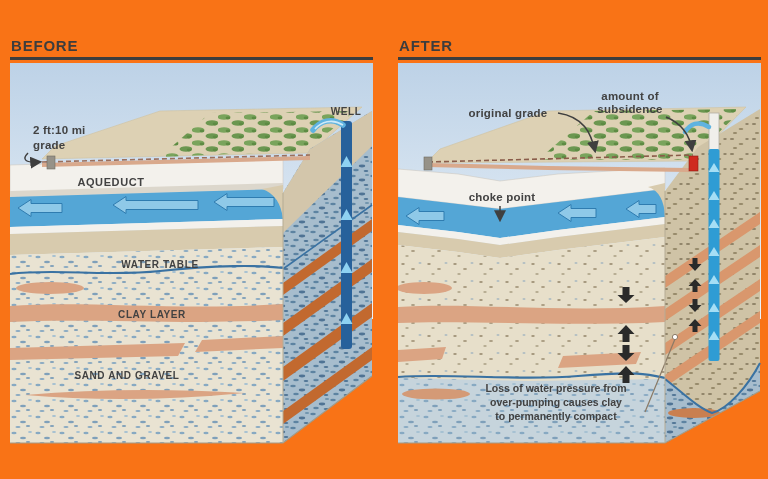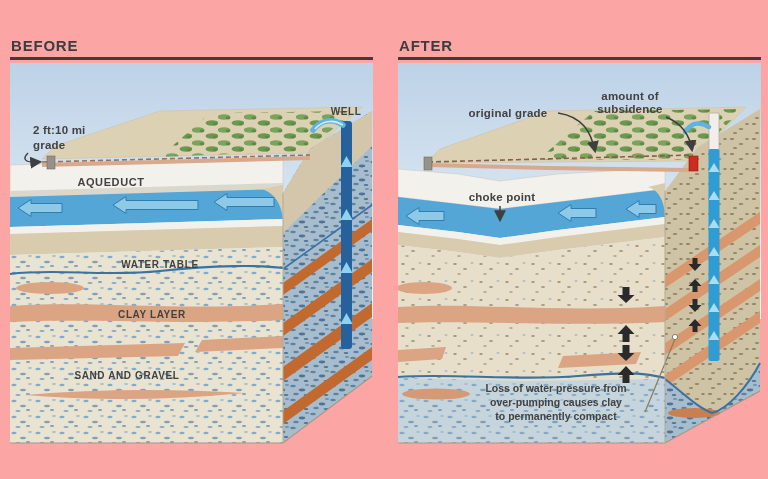--- a/index.html
+++ b/index.html
@@ -1,16 +1,16 @@
 <!DOCTYPE html>
 <html><head>
 <meta charset="utf-8">
 <style>
   html,body{margin:0;padding:0;background:#ffffff;}
-  .canvas{position:relative;width:768px;height:479px;background:#fca5a5;overflow:hidden;
+  .canvas{position:relative;width:768px;height:479px;background:#f97316;overflow:hidden;
           font-family:"Liberation Sans",sans-serif;}
   .panel{position:absolute;top:38px;width:363px;}
   .panel-before{left:10px;}
   .panel-after{left:398px;}
   .panel h2{margin:0 0 3px 1px;font-size:15px;font-weight:bold;color:#3d3d3d;
             letter-spacing:.8px;line-height:16px;}
   .rule{height:3px;background:#3d3d3d;margin-bottom:1px;}
   svg{display:block;}
   text{font-family:"Liberation Sans",sans-serif;fill:#424242;}
   .lbl{font-size:10px;font-weight:bold;letter-spacing:.6px;}

